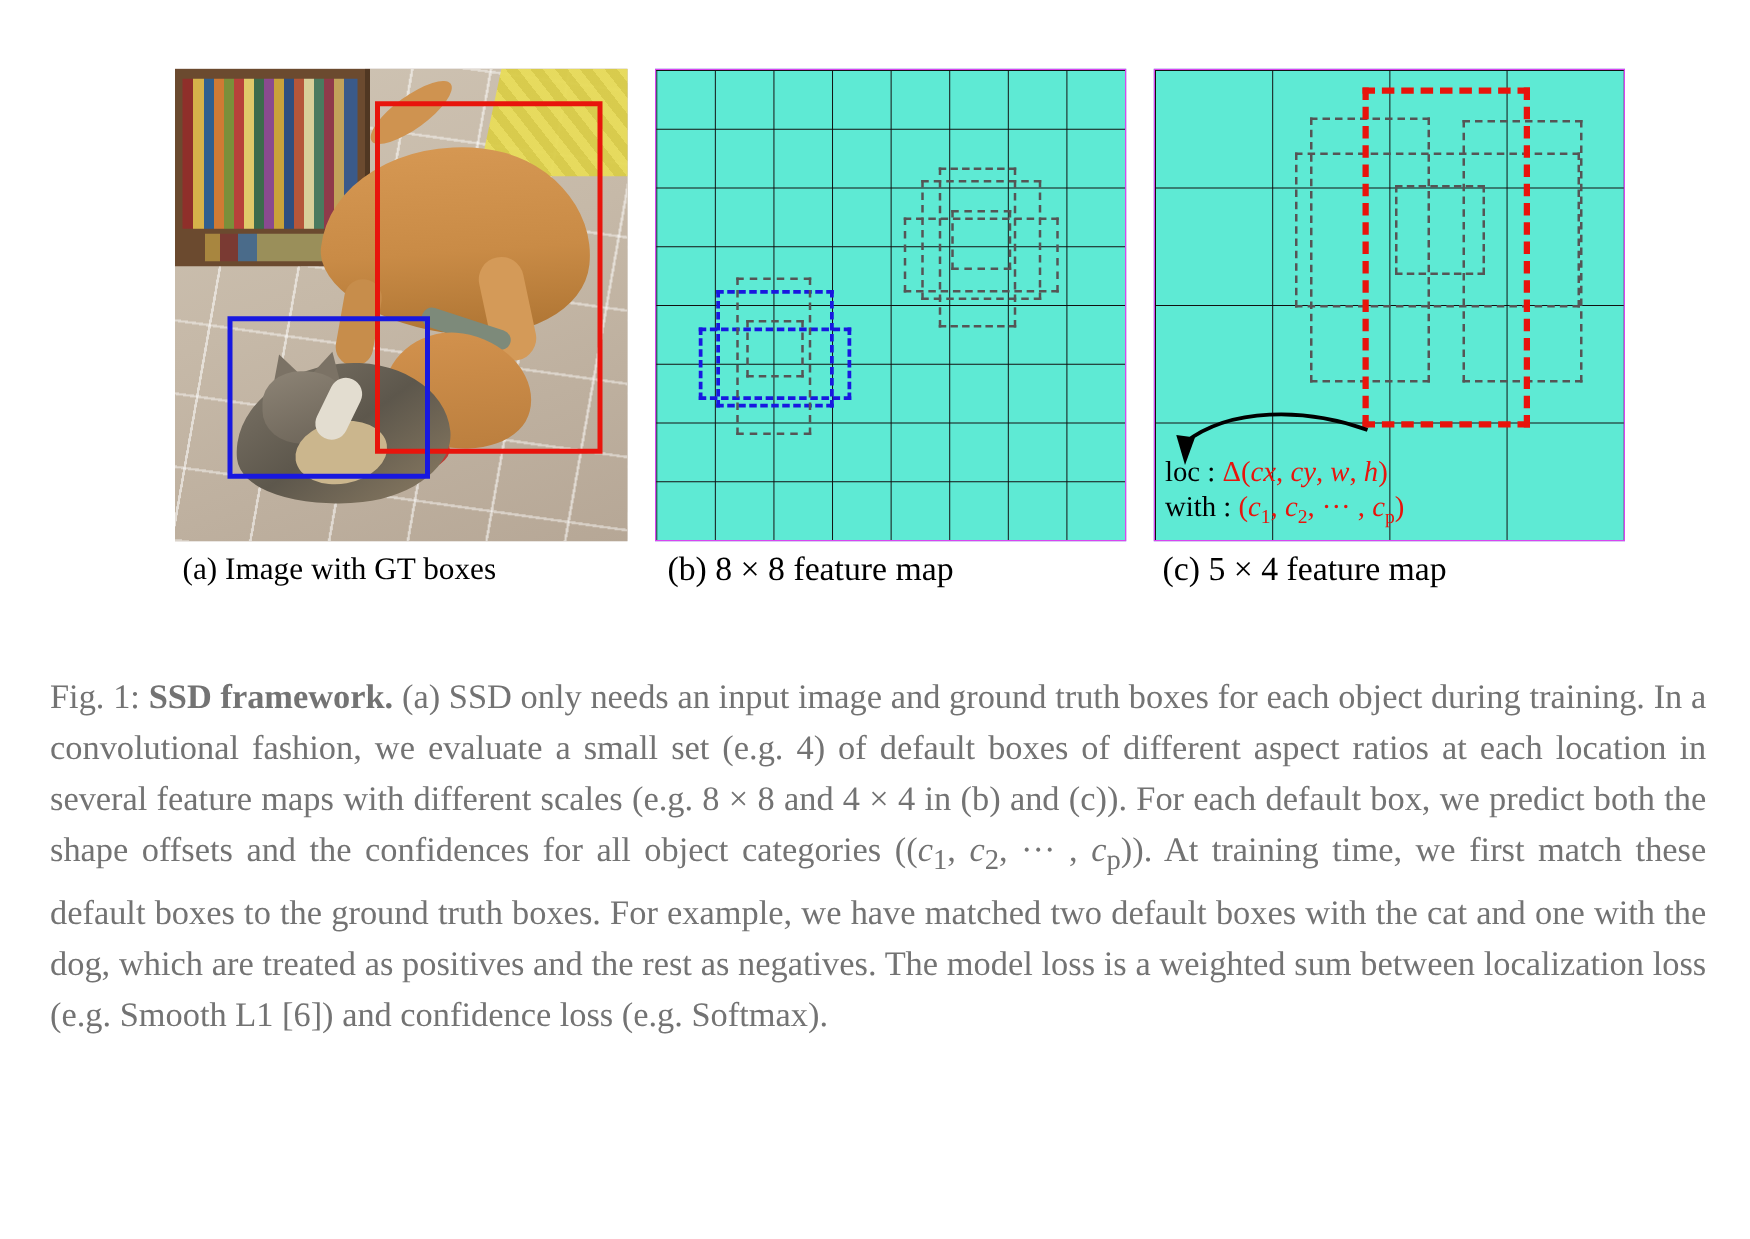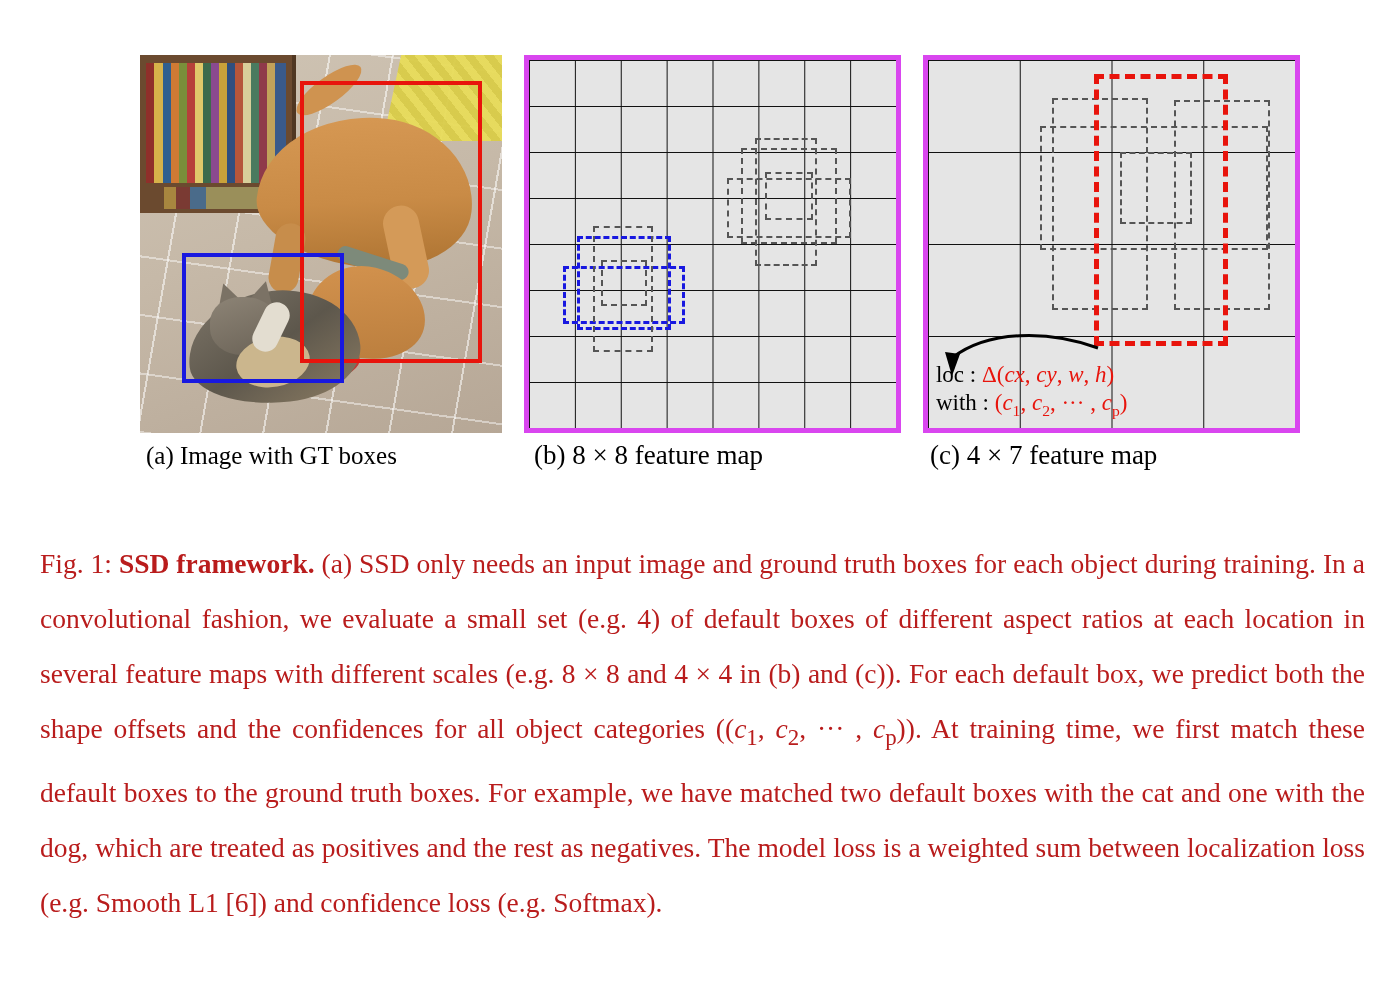--- a/index.html
+++ b/index.html
@@ -219,24 +219,24 @@
     left: 42px; top: 198px;
     width: 162px; height: 130px;
     border: 4px solid #1818e0;
     box-sizing: border-box;
   }
 
   
   .grid-panel {
     width: 383px;
     height: 378px;
-    border: 5px solid #d946ef;
+    border: 1px solid #d946ef;
     box-sizing: border-box;
     position: relative;
-    background: #e5e5e5;
+    background: #5eead4;
   }
   .grid-8 {
     position: absolute;
     inset: 0;
     background-image:
       linear-gradient(to right, #111 1px, transparent 1px),
       linear-gradient(to bottom, #111 1px, transparent 1px);
     background-size: 12.5% 12.5%;
   }
   .grid-4 {
@@ -300,24 +300,24 @@
   .cap-c { left: 790px; top: 0px; font-size: 27px; }
 
   
   .body-text {
     position: absolute;
     top: 536px;
     left: 40px;
     width: 1325px;
     font-family: "Liberation Serif", serif;
     font-size: 27.5px;
-    line-height: 55px;
+    line-height: 41px;
     text-align: justify;
     text-justify: inter-word;
-    color: #b91c1c;
+    color: #737373;
   }
   .body-text b { font-weight: bold; }
   .mathi { font-style: italic; }
 </style>
 </head>
 <body>
 
 <div class="page">
 
   <div class="figure-row">
@@ -389,21 +389,21 @@
           <span class="lbl">with :</span>
           <span class="val">(<i>c</i><sub>1</sub>, <i>c</i><sub>2</sub>, ··· , <i>c</i><sub>p</sub>)</span>
         </div>
       </div>
     </div>
   </div>
 
   <div class="captions">
     <div class="cap cap-a">(a) Image with GT boxes</div>
     <div class="cap cap-b">(b) 8 × 8 feature map</div>
-    <div class="cap cap-c">(c) 4 × 7 feature map</div>
+    <div class="cap cap-c">(c) 5 × 4 feature map</div>
   </div>
 
   <div class="body-text">
     <span>Fig. 1:</span>
     <b>SSD framework.</b>
     <span>(a) SSD only needs an input image and ground truth boxes for each object during training. In a convolutional fashion, we evaluate a small set (e.g. 4) of default boxes of different aspect ratios at each location in several feature maps with different scales (e.g. 8 × 8 and 4 × 4 in (b) and (c)). For each default box, we predict both the shape offsets and the confidences for all object categories ((</span><span class="mathi">c</span><sub>1</sub>,&nbsp;<span class="mathi">c</span><sub>2</sub>, ··· ,&nbsp;<span class="mathi">c</span><sub>p</sub><span>)). At training time, we first match these default boxes to the ground truth boxes. For example, we have matched two default boxes with the cat and one with the dog, which are treated as positives and the rest as negatives. The model loss is a weighted sum between localization loss (e.g. Smooth L1 [6]) and confidence loss (e.g. Softmax).</span>
   </div>
 
 </div>
 

